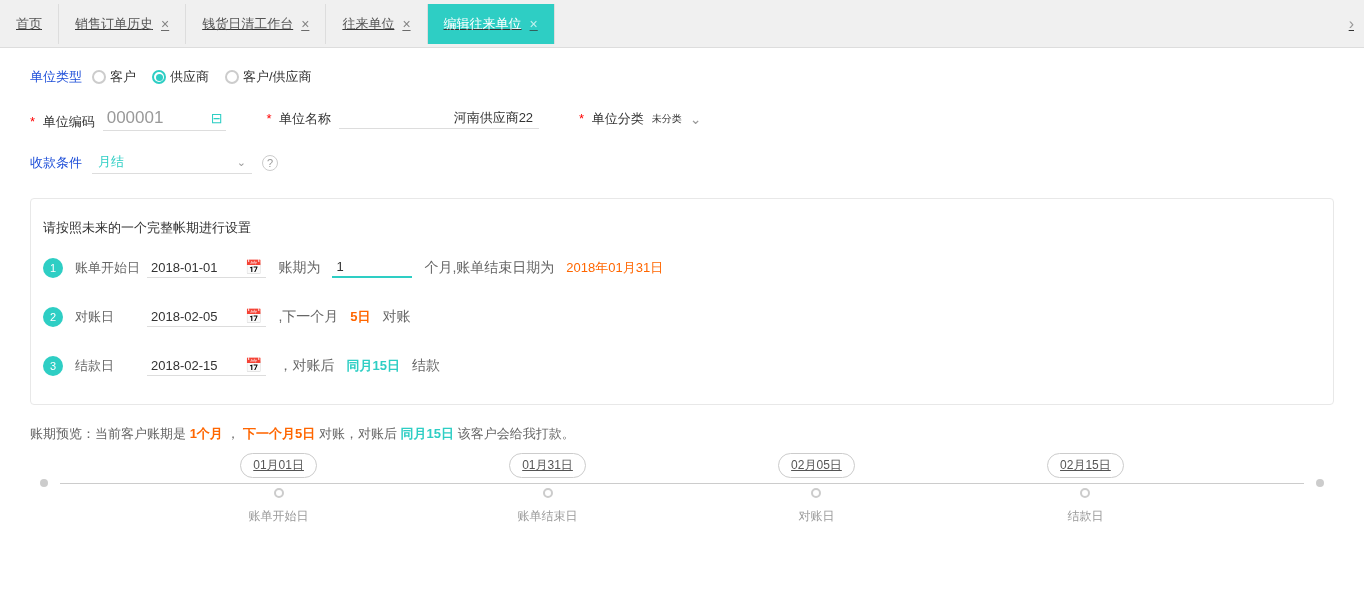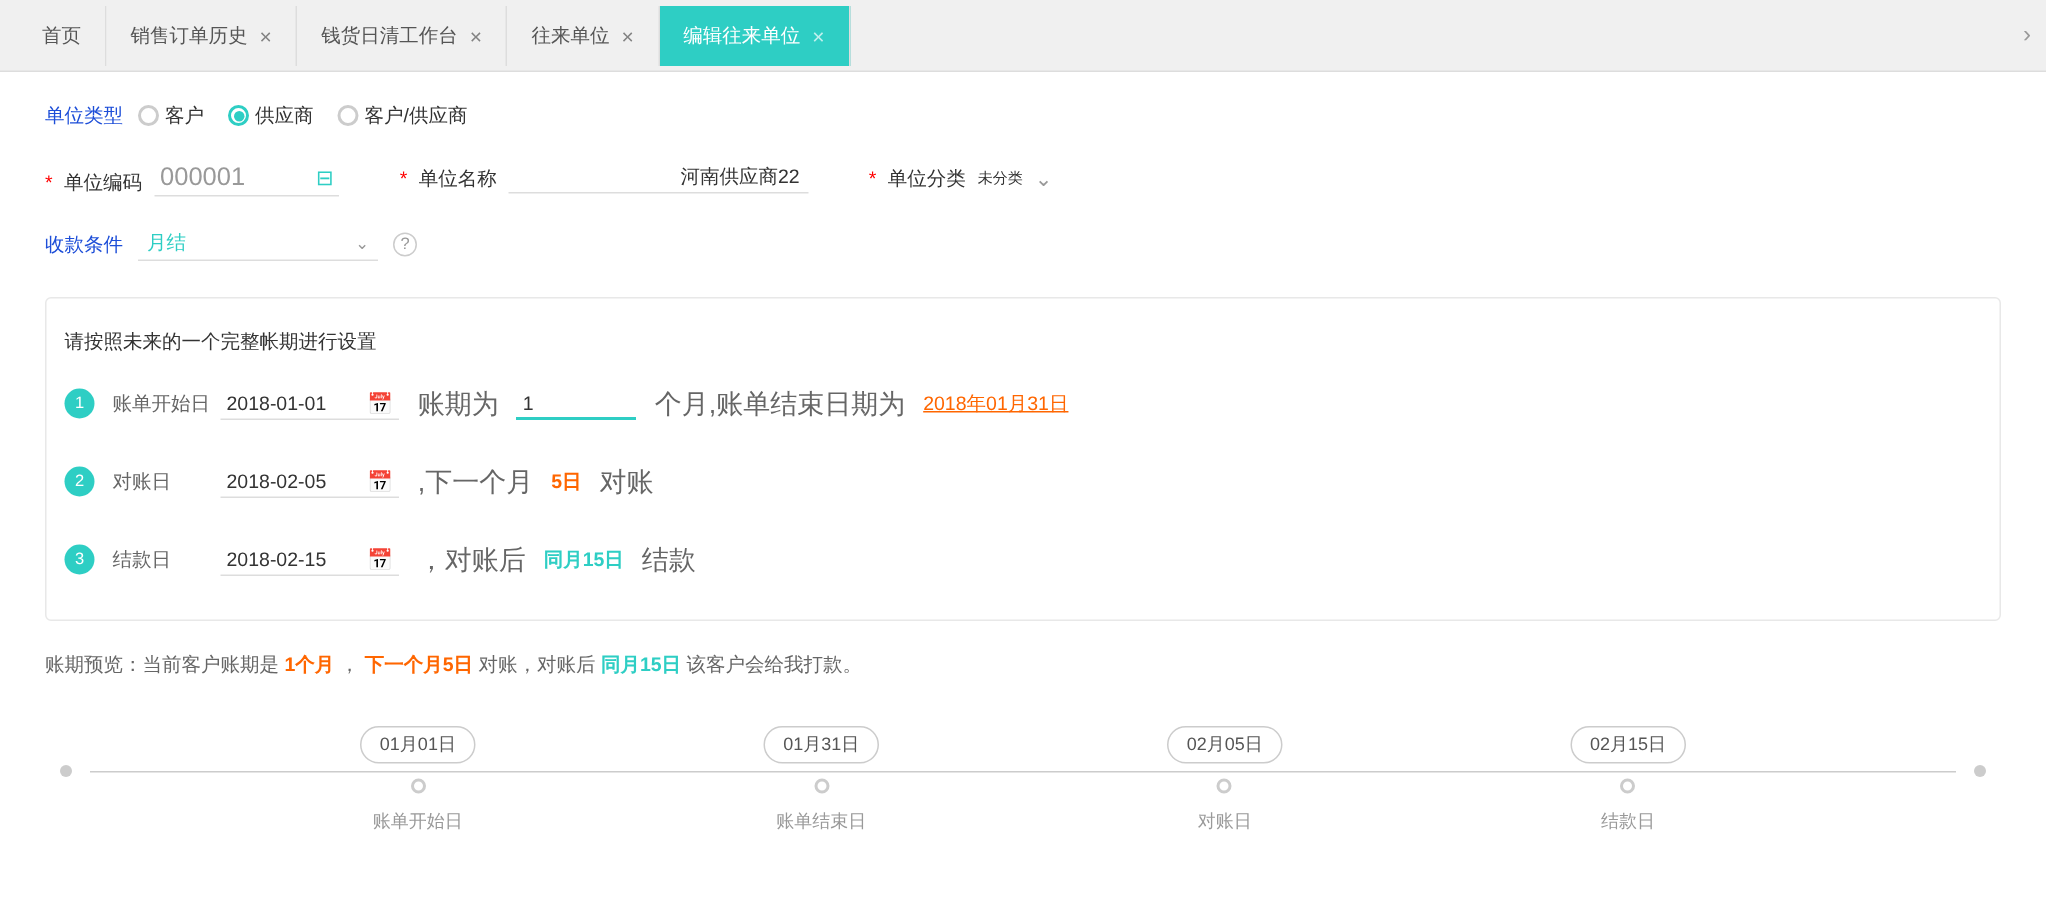--- a/index.html
+++ b/index.html
@@ -5,21 +5,22 @@
     * { box-sizing: border-box; margin: 0; padding: 0; }
     body { font-family: 'Microsoft YaHei', '微软雅黑', Arial, sans-serif; font-size: 13px; background: #f5f5f5; color: #333; }
 
     
     .tab-bar {
       display: flex;
       align-items: center;
       background: #f0f0f0;
       border-bottom: 1px solid #ddd;
       height: 48px;
-      padding-left: 12px;
+      padding-left: 0;
+      text-decoration: underline;
     }
     .tab {
       display: flex;
       align-items: center;
       padding: 0 16px;
       height: 40px;
       cursor: pointer;
       font-size: 13px;
       color: #555;
       border-right: 1px solid #ddd;
@@ -187,33 +188,33 @@
     }
     .period-input {
       border: none;
       border-bottom: 2px solid #2ecec4;
       outline: none;
       font-size: 13px;
       color: #333;
       width: 80px;
       padding: 2px 4px;
     }
-    .inline-text { color: #666; font-size: 18px; }
+    .inline-text { color: #666; font-size: 14px; }
     .highlight-orange { color: #f60; font-weight: bold; }
     .highlight-teal { color: #2ecec4; font-weight: bold; }
-    .highlight-date { color: #f60; text-decoration: underline; }
+    .highlight-date { color: #f60; }
 
     
     .preview-section {
       padding: 0 0 16px 0;
     }
     .preview-text {
       font-size: 13px;
       color: #666;
-      margin-bottom: 32px;
+      margin-bottom: 10px;
     }
 
     
     .timeline-wrap {
       position: relative;
       padding: 20px 0 30px 0;
     }
     .timeline-line {
       position: absolute;
       top: 30px;
@@ -243,20 +244,21 @@
       margin-top: 26px;
     }
     .node-label-top {
       background: #fff;
       border: 1px solid #ccc;
       border-radius: 20px;
       padding: 3px 12px;
       font-size: 12px;
       color: #555;
       white-space: nowrap;
+      text-decoration: underline;
     }
     .node-label-bottom {
       font-size: 12px;
       color: #999;
       margin-top: 4px;
       white-space: nowrap;
     }
 
     .help-icon {
       width: 16px; height: 16px;

